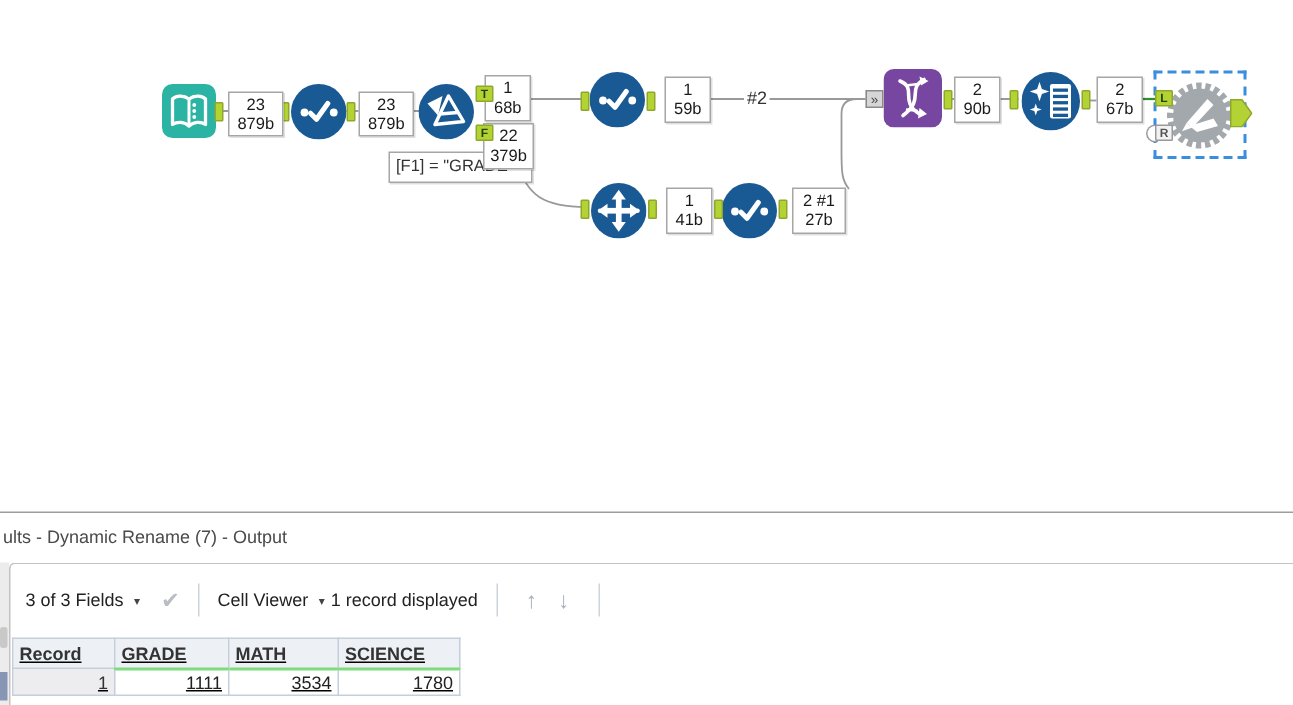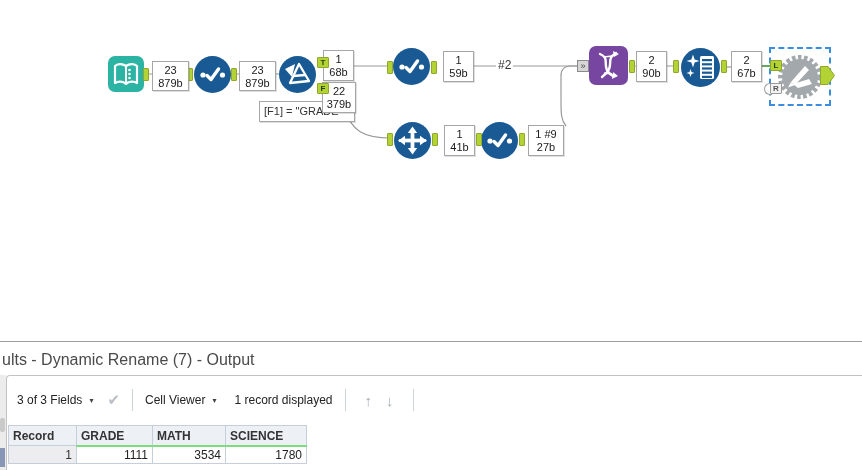--- a/index.html
+++ b/index.html
@@ -44,42 +44,42 @@
                font-size:11px; color:#333; line-height:19px; padding-left:4px;
                white-space:nowrap; overflow:hidden; z-index:2; }
 
   .selection-box { position:absolute; border:2px dashed #3b8ede; background:transparent; z-index:1; }
 
   .out-arrow { position:absolute; z-index:3; }
 
   
   #results { position:absolute; left:0; top:341px; width:862px; height:129px;
              border-top:1px solid #9e9e9e; background:#fff; }
-  #results-title { position:absolute; left:2px; top:9px; font-size:16px; color:#4a4a4a;
+  #results-title { position:absolute; left:2px; top:9px; font-size:12px; color:#4a4a4a;
                    white-space:nowrap; }
   #left-strip { position:absolute; left:0; top:33px; width:6px; height:96px; background:#ececec; }
   .strip-thumb1 { position:absolute; left:0; top:43px; width:5px; height:14px;
                   background:#c9c9c9; border-radius:2px; }
   .strip-thumb2 { position:absolute; left:0; top:73px; width:5px; height:19px;
                   background:#8796b5; }
   #grid-panel { position:absolute; left:6px; top:33px; width:856px; height:96px;
                 background:#fff; border-top:1px solid #c3c3c3; border-left:1px solid #c3c3c3;
                 border-radius:4px 0 0 0; }
   #grid-toolbar { position:absolute; left:0; top:0; width:743px; height:48px;
                   display:flex; align-items:center; padding-left:10px;
                   font-size:12px; color:#222; }
   .tb-item { display:flex; align-items:center; cursor:default; }
   .tb-caret { font-size:8px; color:#444; margin-left:7px; }
   .tb-check { font-size:15px; color:#b9bec4; margin-left:14px; }
   .tb-sep { width:1px; height:22px; background:#cdd3db; margin:0 12px; }
   .tb-arrow { font-size:15px; color:#a6afba; margin:0 7px; }
-  .tb-records { margin-left:18px; }
+  .tb-records { margin-left:4px; }
 
   #grid-table { position:absolute; left:1px; top:49px; border-collapse:collapse;
-                font-size:12px; table-layout:fixed; }
+                font-size:12px; table-layout:fixed;text-decoration:underline; }
   #grid-table th { background:#edf1f5; color:#333; font-weight:bold; text-align:left;
                    border:1px solid #c5cedb; padding:2px 4px 1px 4px; height:20px; }
   #grid-table th.greened { border-bottom:2px solid #7edc7e; }
   #grid-table td { border:1px solid #c5cedb; padding:1px 4px; height:18px; color:#222;
                    background:#fff;text-align:right; }
   #grid-table td.recno { background:#ededf0; text-align:right; color:#333; }
   .col-record { width:68px; } .col-grade { width:76px; }
   .col-math { width:73px; } .col-science { width:81px; }
 </style>
 </head>
@@ -200,21 +200,21 @@
       <svg width="37" height="37" viewBox="0 0 37 37">
         <circle cx="18.5" cy="18.5" r="18.5" fill="#1a5a94"></circle>
         <circle cx="9" cy="19" r="2.6" fill="#fff"></circle>
         <circle cx="28.5" cy="19" r="2.6" fill="#fff"></circle>
         <path d="M13 19.5 L17 23.5 L24.5 13" fill="none" stroke="#fff" stroke-width="3.4" stroke-linecap="round" stroke-linejoin="round"></path>
       </svg>
     </div>
     <div class="anchor" style="left:519px;top:133px"></div>
 
     <div class="abox" style="left:528px;top:125px;width:36px;height:31px">
-      <div>1 #9</div>
+      <div>2 #1</div>
       <div>27b</div>
     </div>
 
     <div class="chevron" style="left:577px;top:60px">»</div>
 
     <div class="tool-square" style="left:589px;top:46px;width:39px;height:39px">
       <svg width="39" height="39" viewBox="0 0 39 39">
         <rect x="0" y="0" width="39" height="39" rx="7" fill="#7746a0"></rect>
         <path d="M11 8 C23 13 10 21 24 30" fill="none" stroke="#fff" stroke-width="2.4" stroke-linecap="round"></path>
         <path d="M27 7 C15 14 28 20 13 31" fill="none" stroke="#fff" stroke-width="2.4" stroke-linecap="round"></path>

